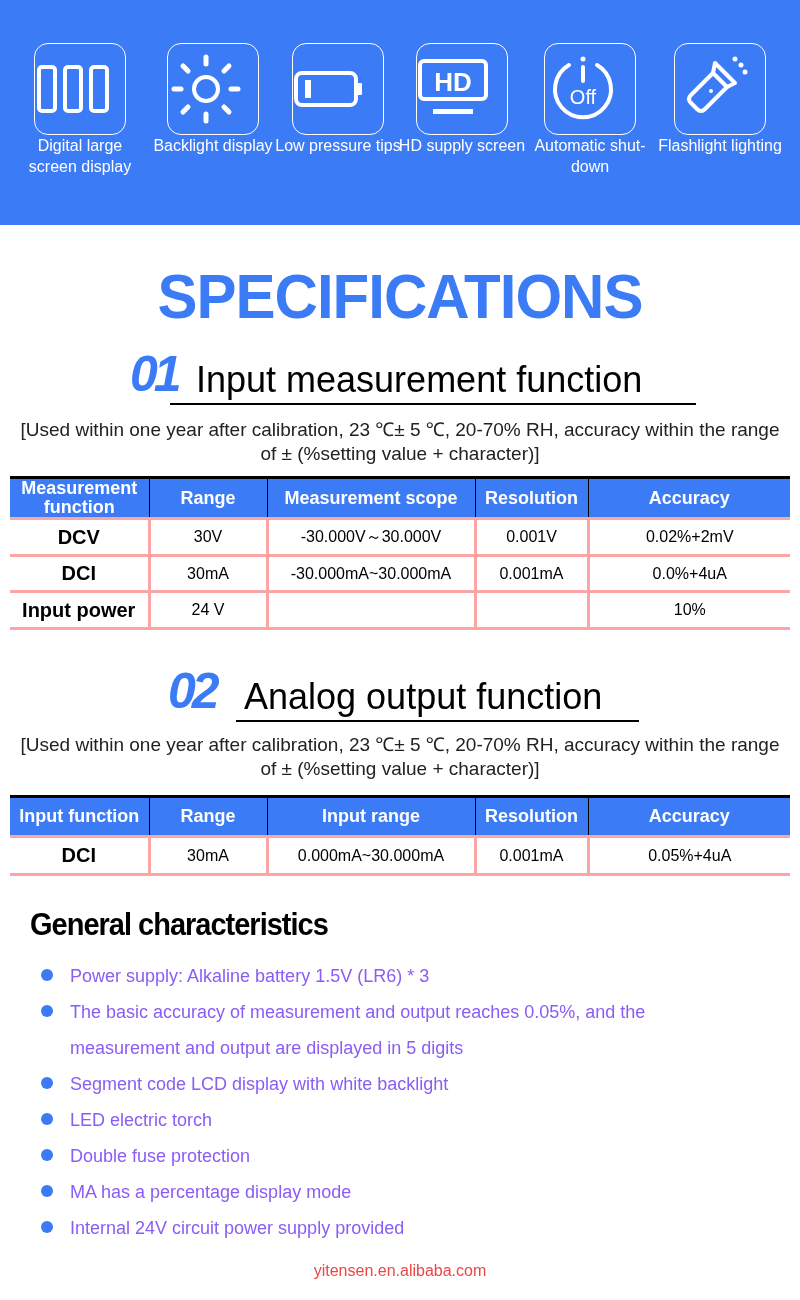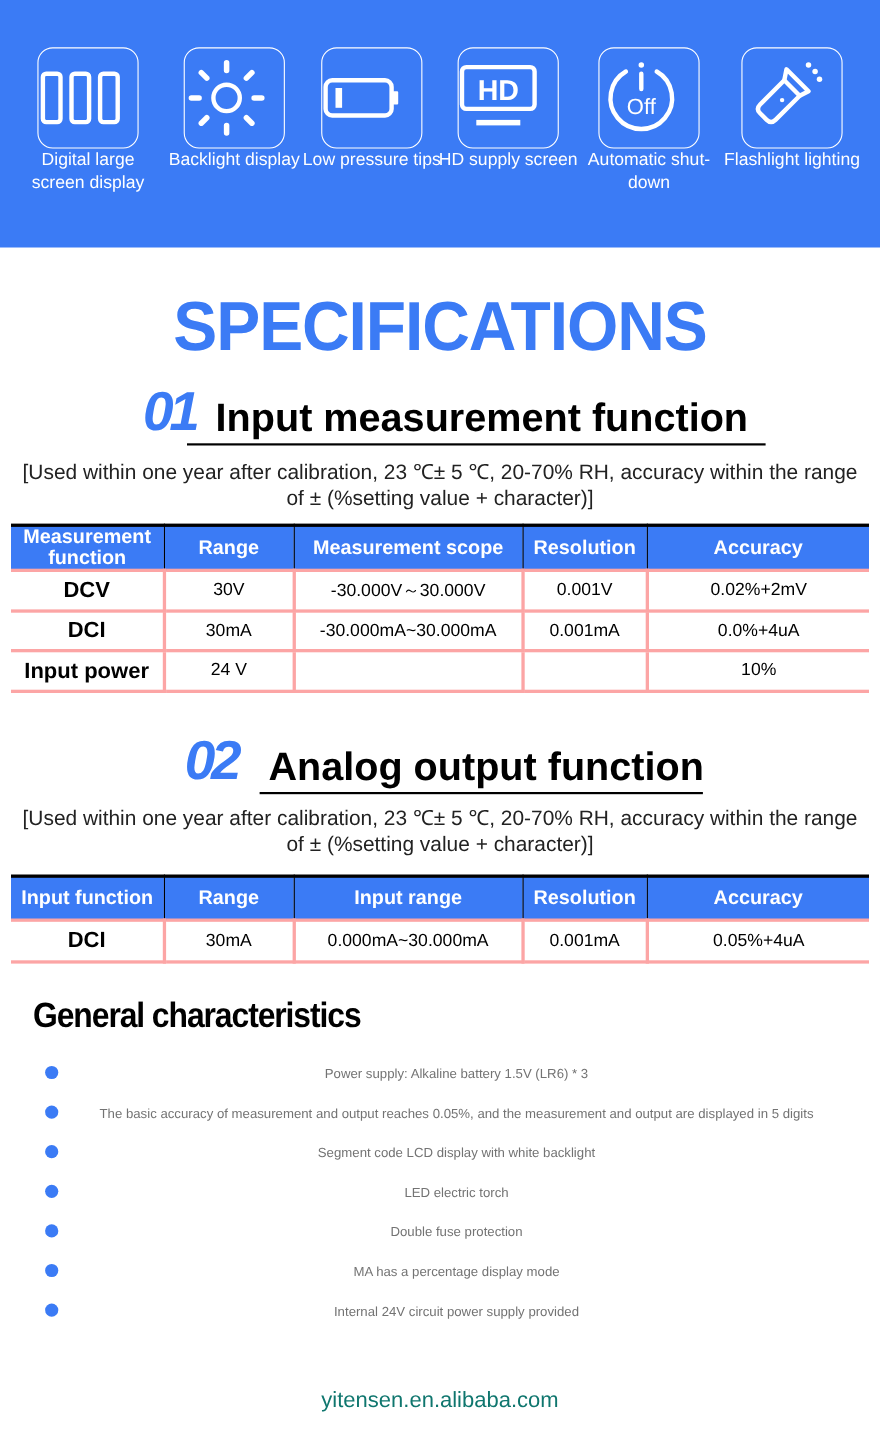--- a/index.html
+++ b/index.html
@@ -7,38 +7,38 @@
 
   .banner { position: absolute; left: 0; top: 0; width: 800px; height: 225px; background: #3b7bf5; }
   .feature { position: absolute; top: 43px; width: 130px; text-align: center; }
   .feature .icon-box { width: 92px; height: 92px; margin: 0 auto; border: 1.5px solid #ffffff; border-radius: 14px; display: flex; align-items: center; justify-content: flex-start; }
   .feature .label { margin-top: 0; color: #ffffff; font-size: 16px; line-height: 21px; }
 
   .spec-title { position: absolute; top: 262px; left: 0; width: 800px; text-align: center; color: #3b7bf5; font-family: "Liberation Sans", sans-serif; font-weight: 700; font-size: 60px; letter-spacing: -1px; transform: scaleY(1.05); }
 
   .sec-head { position: absolute; left: 0; width: 800px; }
   .sec-num { position: absolute; color: #3b7bf5; font-weight: 700; font-style: italic; font-size: 50px; letter-spacing: -4px; }
-  .sec-title { position: absolute; font-weight: 700; font-size: 36px; color: #000; }
+  .sec-title { position: absolute; font-weight: 400; font-size: 36px; color: #000; }
   .sec-line { position: absolute; height: 1.5px; background: #000; }
   .note { position: absolute; left: 0; width: 800px; text-align: center; font-size: 19px; line-height: 24px; color: #222; }
 
   table { position: absolute; left: 10px; width: 780px; border-collapse: collapse; }
   table th { background: #3b7bf5; color: #fff; font-weight: 700; font-size: 18px; line-height: 19px; border-left: 1px solid #000; border-right: 1px solid #000; padding: 0 2px; }
   table th:first-child { border-left: none; }
   table th:last-child { border-right: none; }
   table thead tr { border-top: 3px solid #000; }
   table td { text-align: center; font-size: 16px; border: 3px solid #fca5a5; color: #000000; }
   table td:first-child { border-left: none; font-weight: 700; font-size: 20px; }
   table td:last-child { border-right: none; }
 
   .gen-title { position: absolute; left: 30px; top: 908px; font-weight: 700; font-size: 29px; letter-spacing: -1px; transform: scaleY(1.1); }
   .bullets { position: absolute; left: 40px; top: 958px; width: 720px; list-style: none; }
-  .bullets li { position: relative; padding-left: 30px; font-size: 12px; line-height: 36px; color: #737373; text-align: center; }
+  .bullets li { position: relative; padding-left: 30px; font-size: 18px; line-height: 36px; color: #8b5cf6; }
   .bullets li .dot { position: absolute; left: 1px; top: 11px; width: 12px; height: 12px; border-radius: 50%; background: #3b7bf5; }
-  .watermark { position: absolute; top: 1262px; left: 0; width: 800px; text-align: center; color: #0f766e; font-size: 20px; }
+  .watermark { position: absolute; top: 1262px; left: 0; width: 800px; text-align: center; color: #ef4444; font-size: 16px; }
 </style>
 </head>
 <body>
 
 <div class="banner">
   <div class="feature" style="left:15px">
     <div class="icon-box">
       <svg width="76" height="52" viewBox="0 0 76 52">
         <g fill="none" stroke="#fff" stroke-width="4" stroke-linecap="round">
           <rect x="4" y="4" width="16" height="44" rx="3"></rect>

